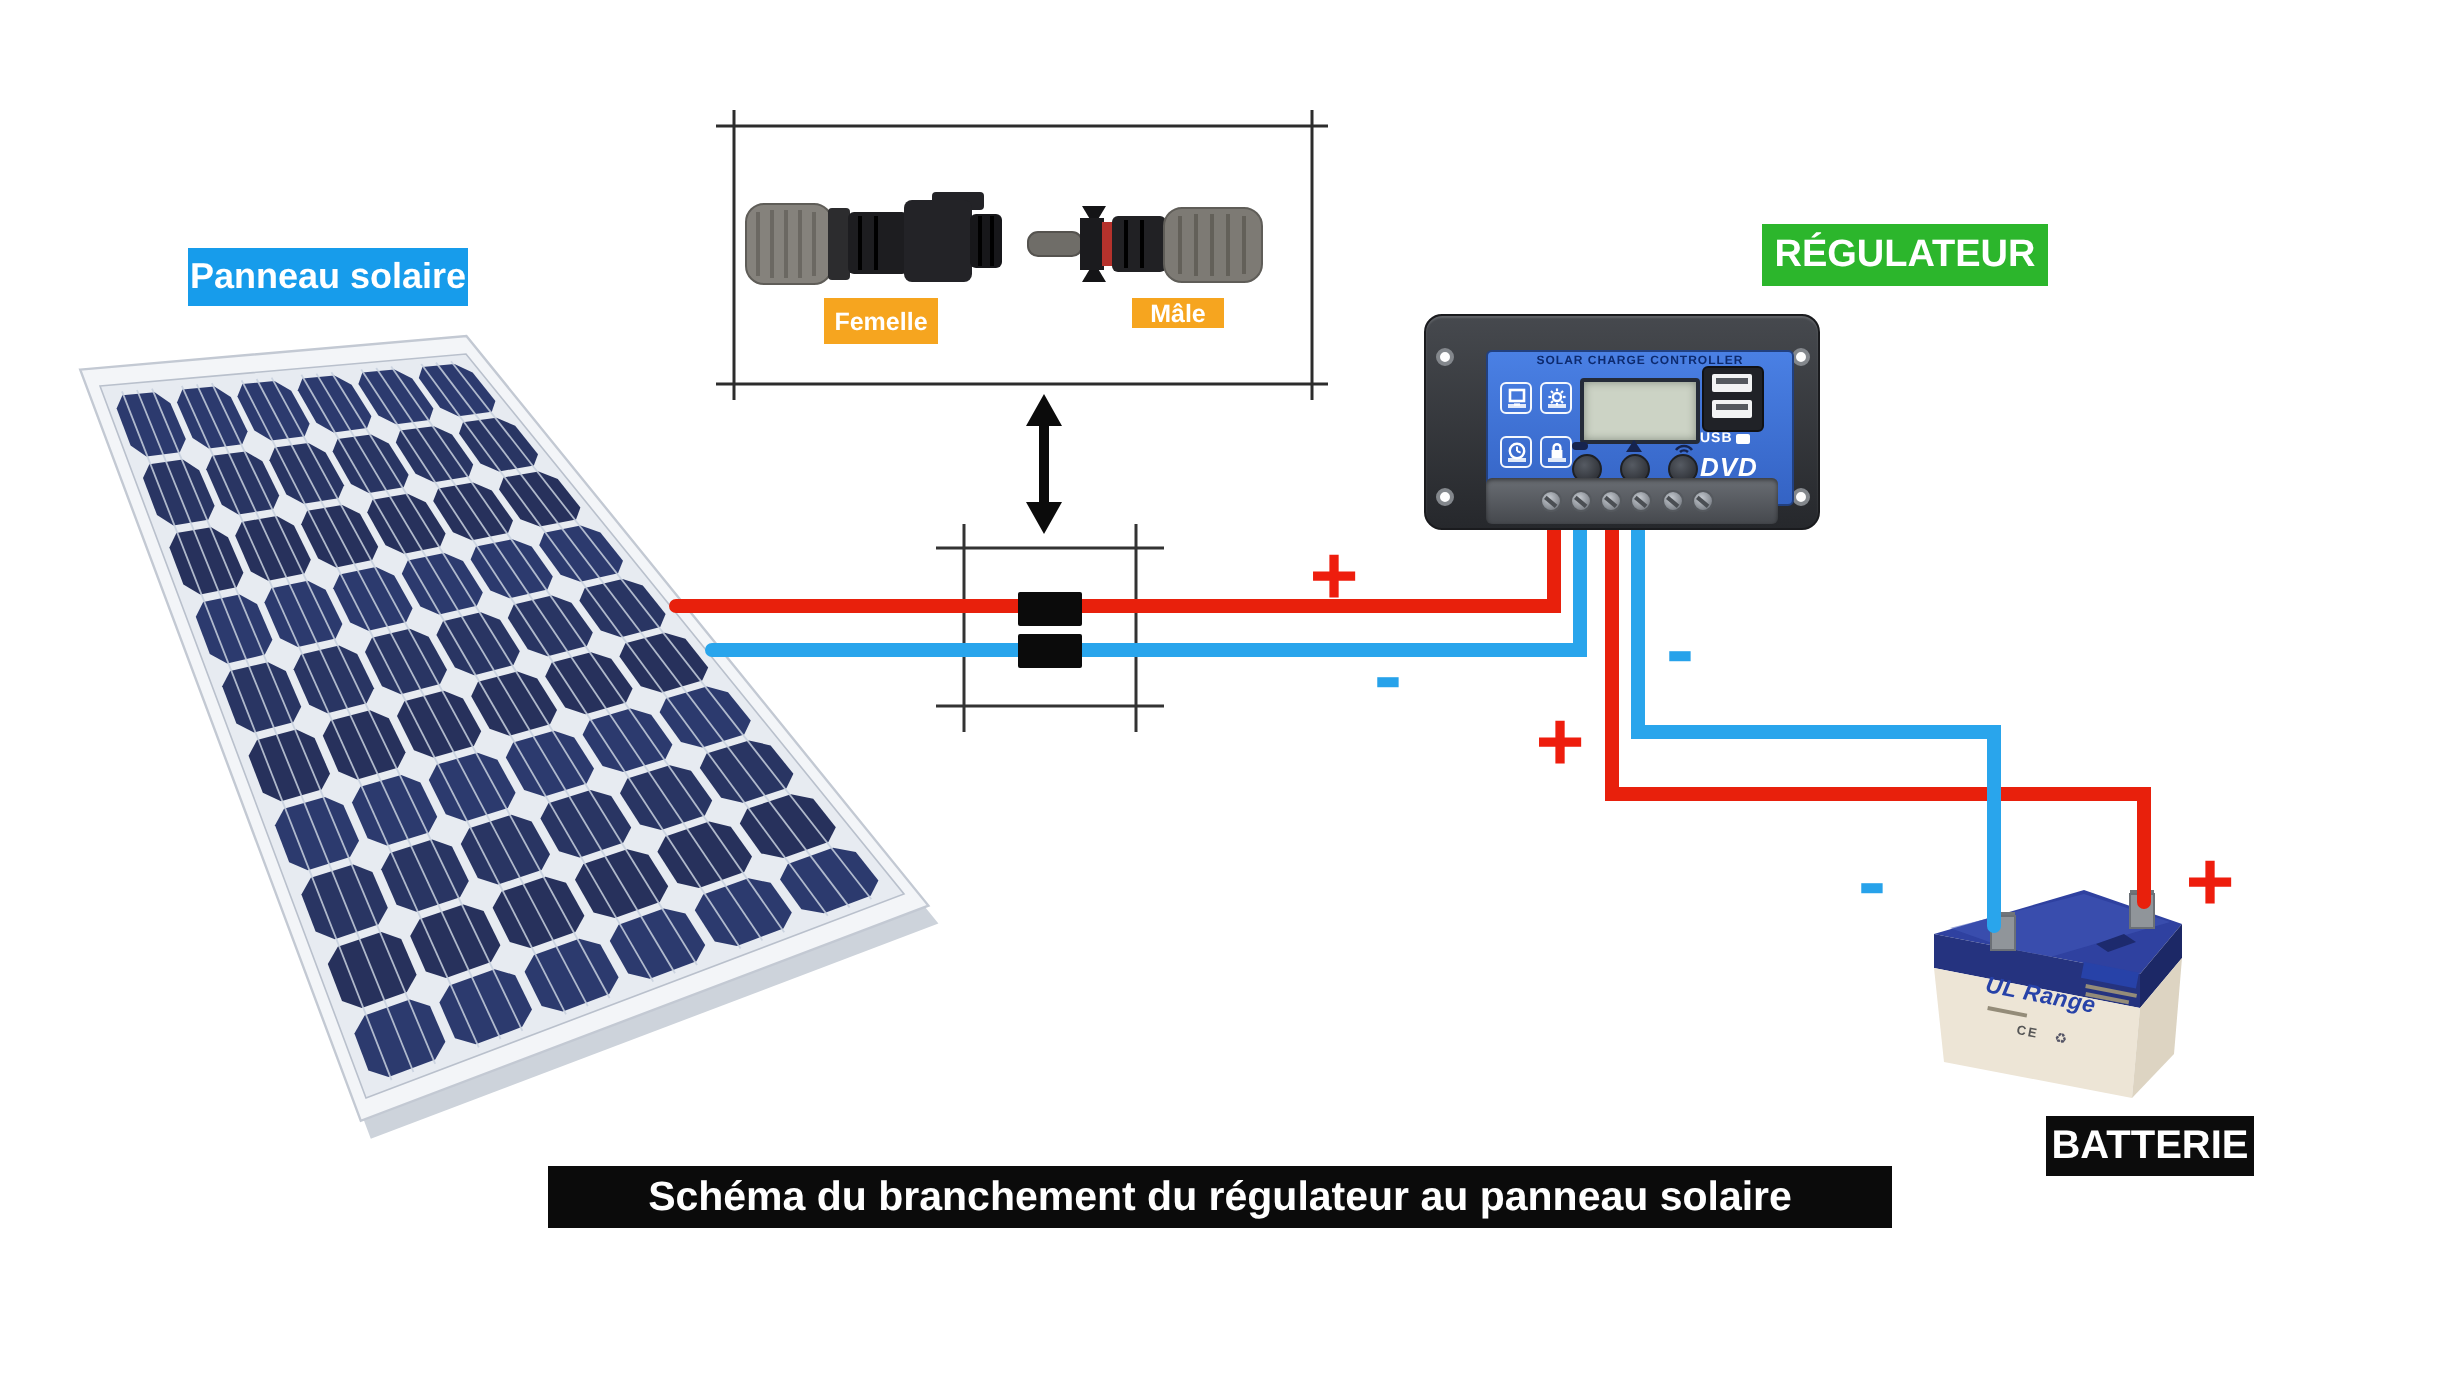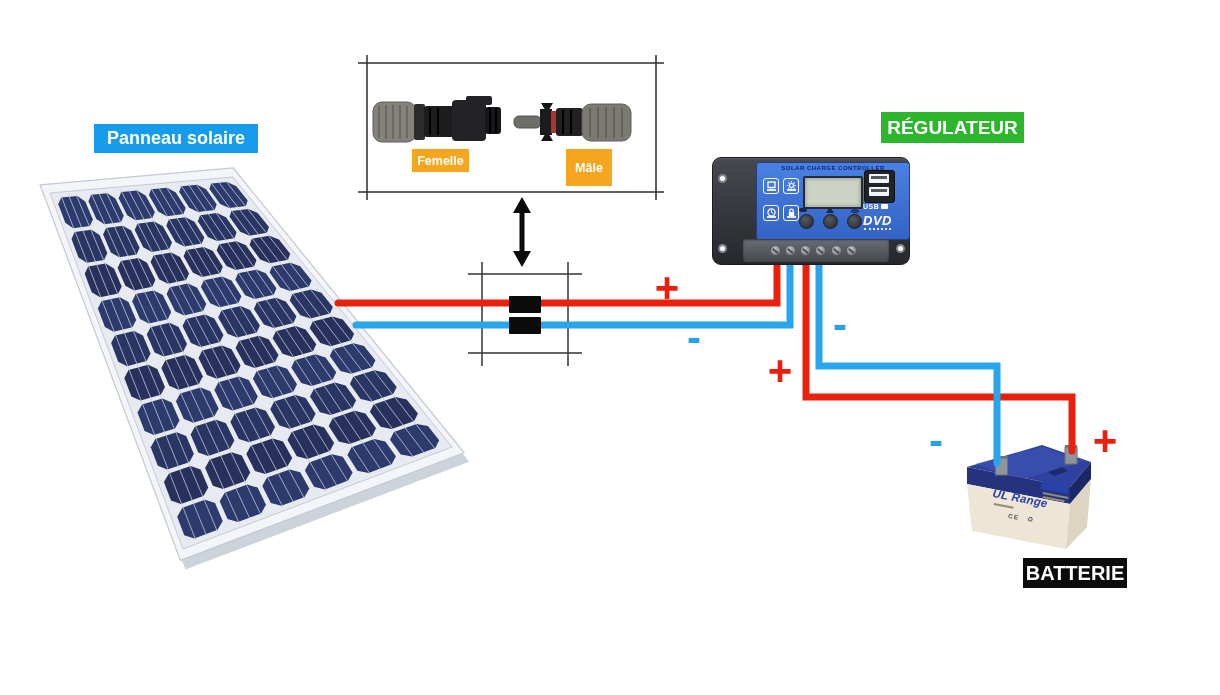--- a/index.html
+++ b/index.html
@@ -2,38 +2,38 @@
 <html><head>
 <meta charset="utf-8">
 <style>
   html,body{margin:0;padding:0;background:#ffffff;}
   #canvas{position:relative;width:1220px;height:695px;overflow:hidden;background:#fff;
           font-family:"Liberation Sans",sans-serif;}
   .abs{position:absolute;}
   svg{position:absolute;left:0;top:0;}
   .tag{position:absolute;color:#fff;font-weight:bold;display:flex;align-items:center;
        justify-content:center;white-space:nowrap;}
-  #lbl-panel{left:94px;top:124px;width:164px;height:29px;background:#179ceb;font-size:18px;}
+  #lbl-panel{left:94px;top:124px;width:140px;height:29px;background:#179ceb;font-size:18px;}
   #lbl-regulateur{left:881px;top:112px;width:143px;height:31px;background:#2cb62c;font-size:19px;}
   #lbl-batterie{left:1023px;top:558px;width:104px;height:30px;background:#0c0c0c;font-size:20px;}
   #lbl-femelle{left:412px;top:149px;width:57px;height:23px;background:#f6a51f;font-size:12.5px;text-align:center;}
-  #lbl-male{left:566px;top:149px;width:46px;height:37px;background:#f6a51f;font-size:12.5px;}
+  #lbl-male{left:566px;top:149px;width:46px;height:15px;background:#f6a51f;font-size:12.5px;}
   #caption{left:274px;top:583px;width:672px;height:31px;background:#0b0b0b;font-size:20.5px;}
   .sign{position:absolute;font-weight:bold;font-size:42px;transform:translate(-50%,-50%);
         line-height:1;}
   .sign.red{color:#ee1d0d;}
   .sign.blue{color:#27a2ea;}
   
   #controller{left:712px;top:157px;width:196px;height:106px;border-radius:9px;
     background:linear-gradient(180deg,#46494e,#26282c);border:1px solid #1a1b1e;
     box-shadow:inset 0 1px 1px rgba(255,255,255,.15);}
   .hole{position:absolute;width:9px;height:9px;border-radius:50%;background:#fdfdfd;
     border:2px solid #83878c;box-sizing:border-box;}
-  #ctl-face{position:absolute;left:30px;top:4px;width:152px;height:76px;border-radius:3px;
-    background:linear-gradient(180deg,#4a80e4,#3463c4);border:1px solid #22407f;margin-left:13px;}
+  #ctl-face{position:absolute;left:30px;top:17px;width:152px;height:76px;border-radius:3px;
+    background:linear-gradient(180deg,#4a80e4,#3463c4);border:1px solid #22407f;}
   #ctl-title{position:absolute;left:0;top:2px;width:100%;text-align:center;font-size:6px;
     font-weight:bold;color:#0d2a6e;letter-spacing:.5px;}
   .tile{position:absolute;width:16px;height:16px;border:1px solid rgba(255,255,255,.95);
     border-radius:3px;box-sizing:border-box;}
   .tile .bar{position:absolute;left:3px;bottom:2px;width:9px;height:2px;background:rgba(255,255,255,.85);}
   .tile svg{position:absolute;left:3px;top:2px;}
   #ctl-lcd{position:absolute;left:46px;top:13px;width:60px;height:33px;background:#ccd3c5;
     border:2px solid #242b38;border-radius:2px;box-sizing:border-box;
     box-shadow:inset 0 0 4px rgba(60,70,60,.5);}
   .btn{position:absolute;width:15px;height:15px;border-radius:50%;
@@ -360,13 +360,14 @@
   <div class="sign blue" style="left:840px;top:325px;">-</div>
   <div class="sign red" style="left:780px;top:371px;">+</div>
   <div class="sign blue" style="left:936px;top:441px;">-</div>
   <div class="sign red" style="left:1105px;top:441px;">+</div>
 
   <div id="lbl-panel" class="tag">Panneau solaire</div>
   <div id="lbl-regulateur" class="tag">RÉGULATEUR</div>
   <div id="lbl-batterie" class="tag">BATTERIE</div>
   <div id="lbl-femelle" class="tag">Femelle</div>
   <div id="lbl-male" class="tag">Mâle</div>
+  <div id="caption" class="tag">Schéma du branchement du régulateur au panneau solaire</div>
 </div>
 
 </body></html>

